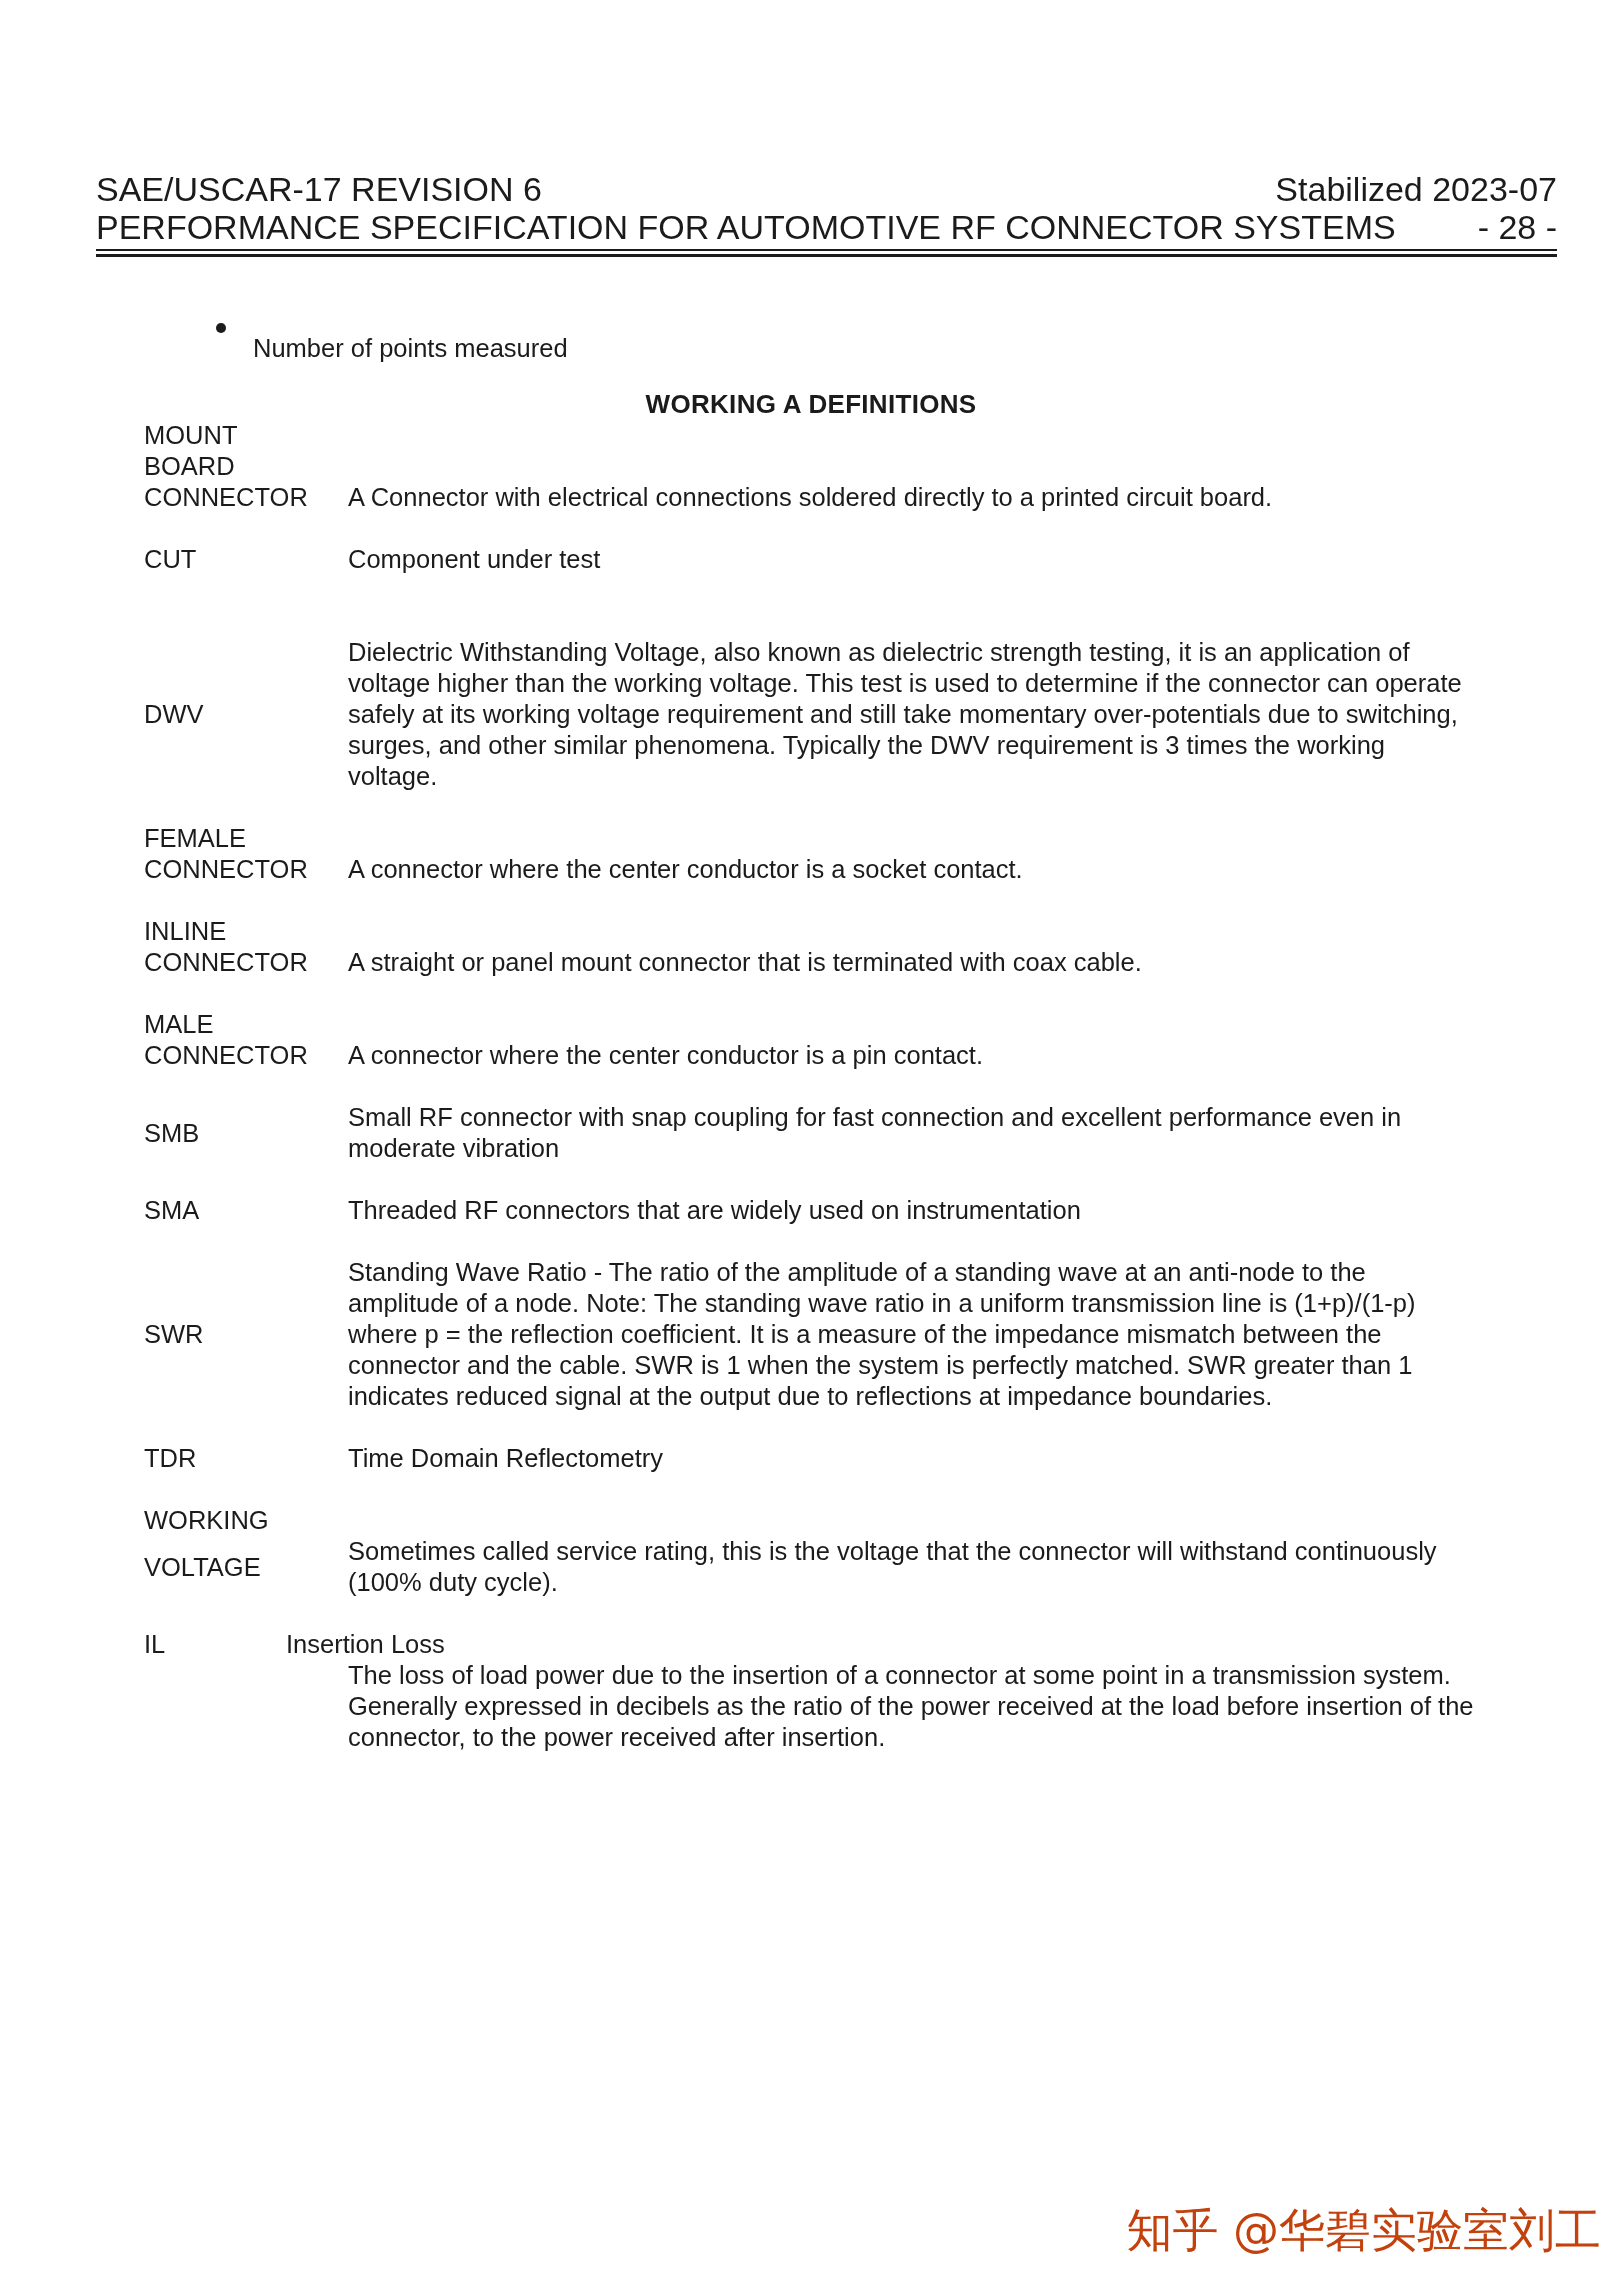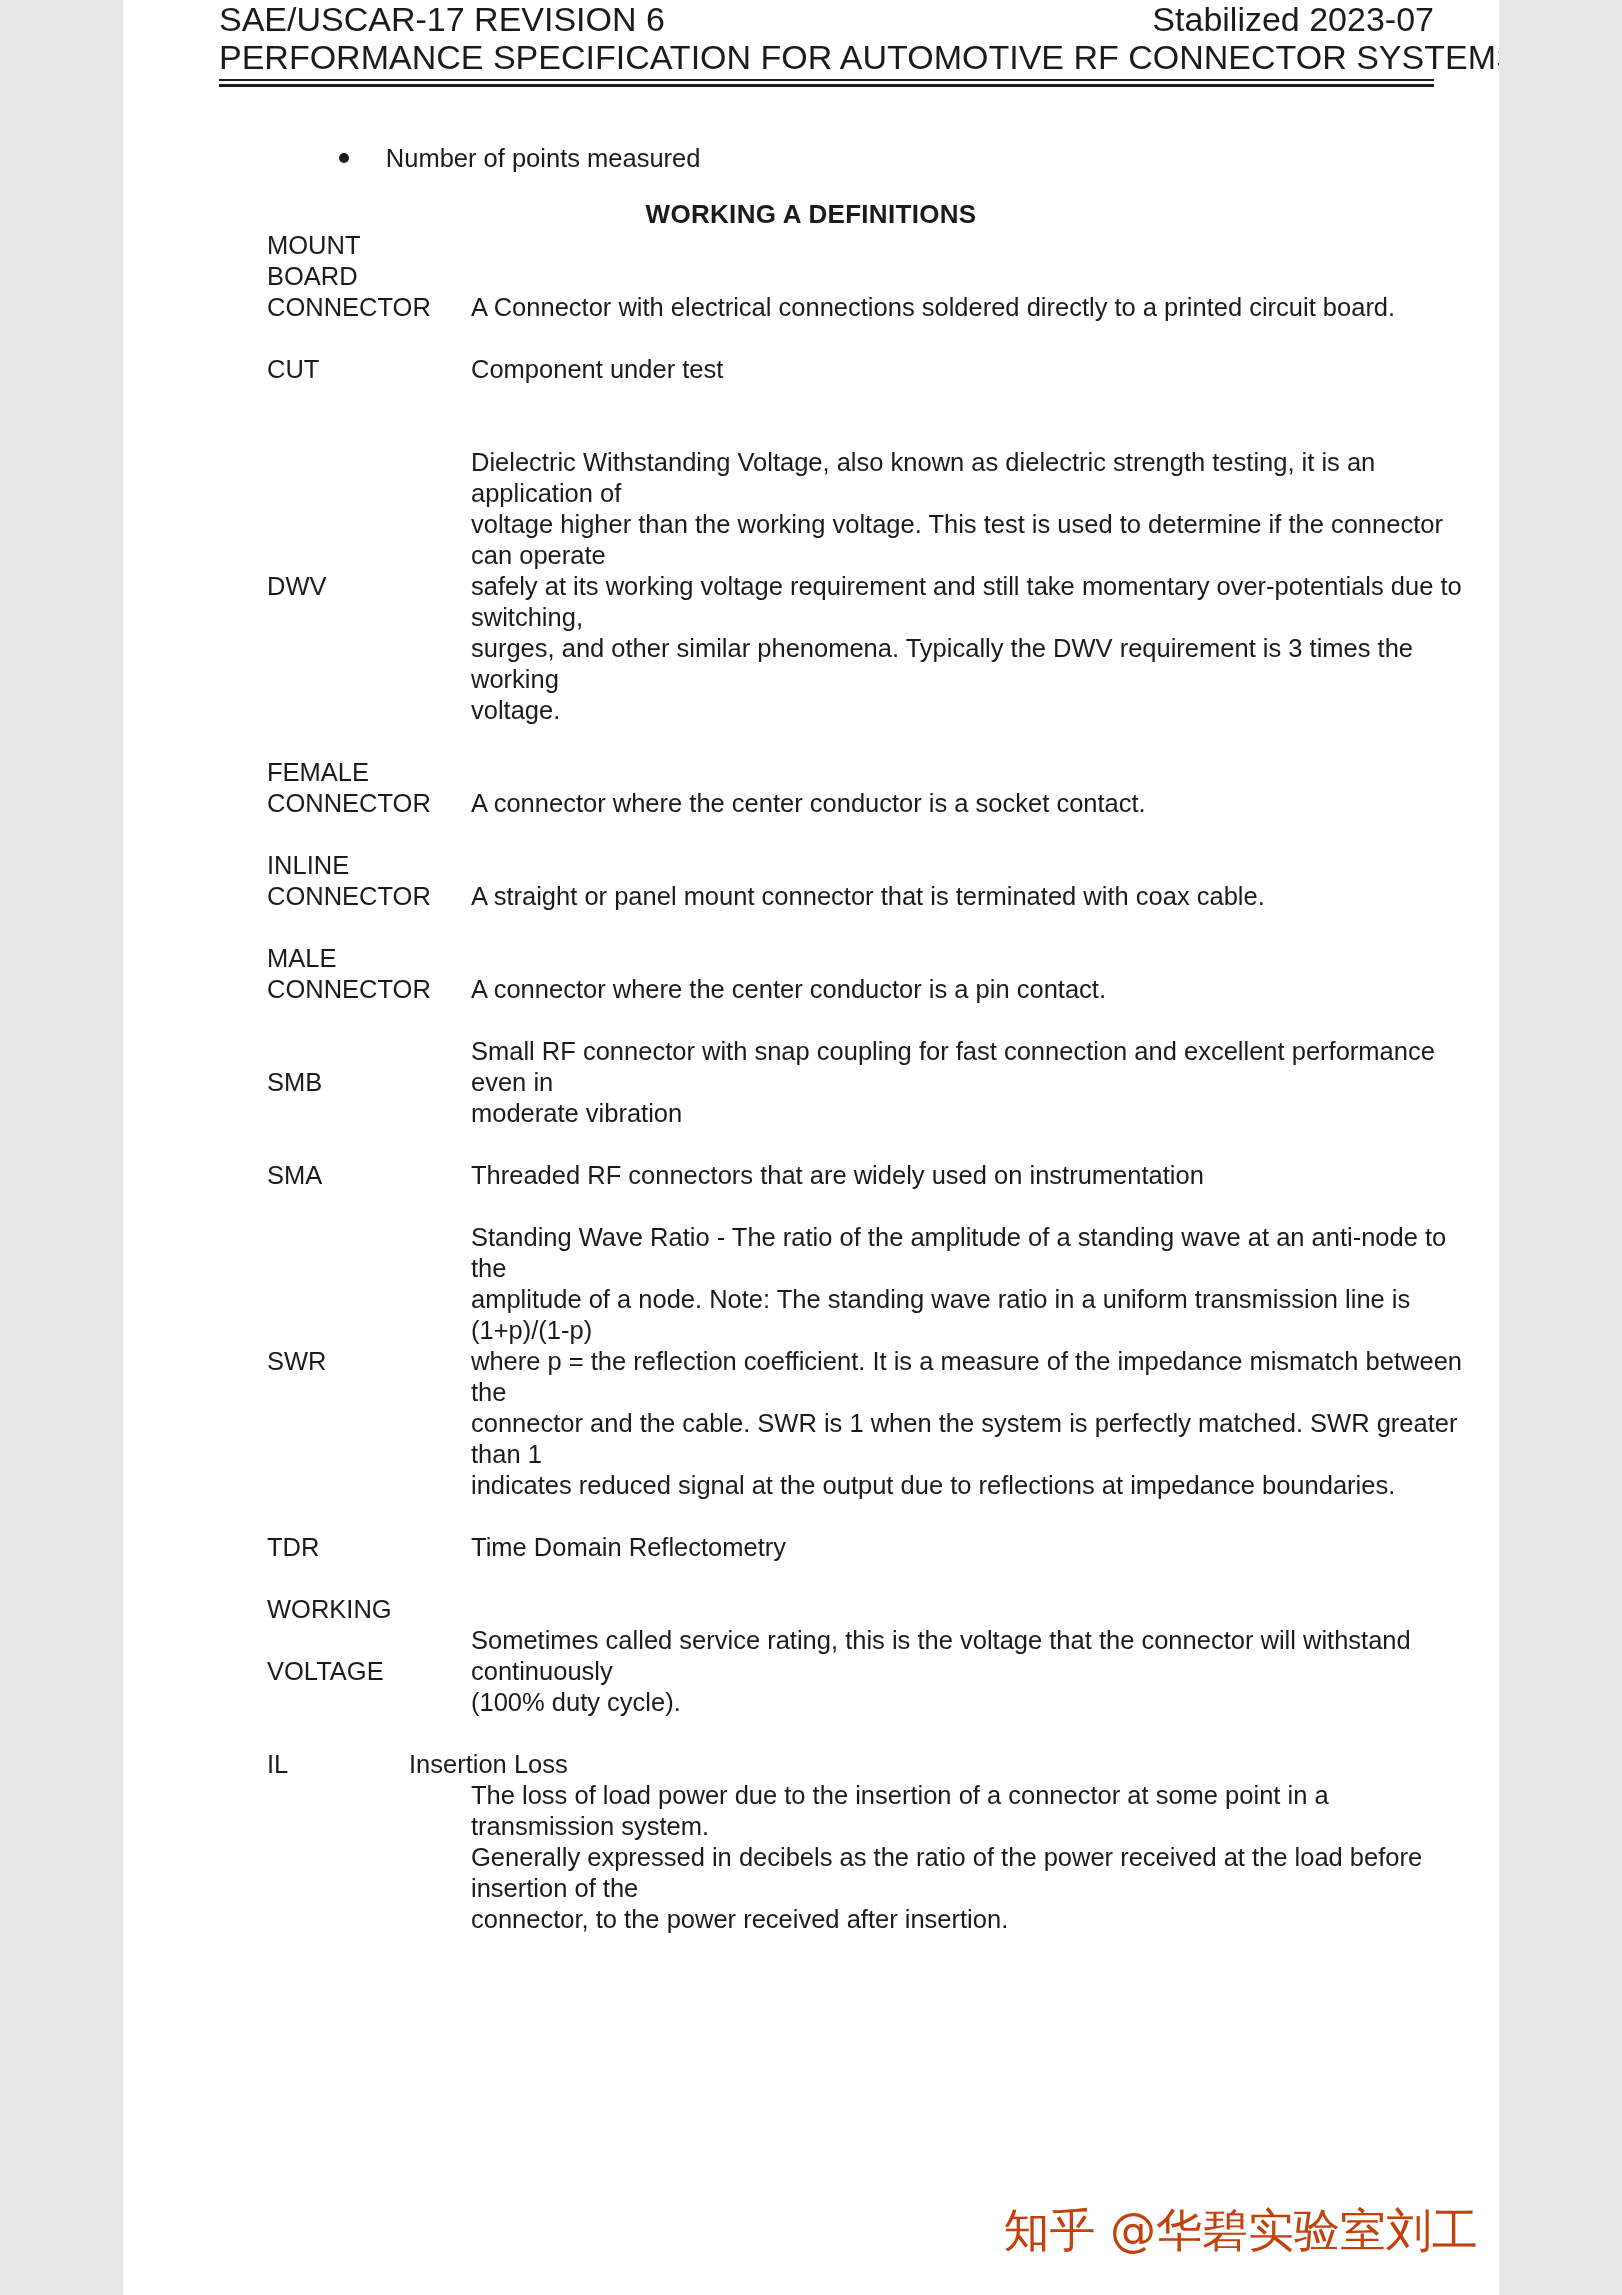--- a/index.html
+++ b/index.html
@@ -1,25 +1,26 @@
 <!DOCTYPE html>
 <html style="font-size:10.5px"><head>
 <meta charset="utf-8">
 <style>
   html, body { margin: 0; padding: 0; background: #e8e8e8; }
   .page {
     position: relative;
-    width: 1376px;
+    width: 1622px;
     height: 2295px;
     margin: 0 auto;
     background: #ffffff;
     font-family: "Liberation Sans", sans-serif;
     color: #1b1b1b;
     overflow: hidden;
     box-sizing: border-box;
+    padding-top: 170px;
   }
 
   
   .doc-header {
     margin: 0 65px 0 96px;
     border-bottom: 3.3px solid #1b1b1b;
     padding-bottom: 3.9px;
   }
   .doc-header .hline {
     display: flex;
@@ -35,20 +36,21 @@
   }
 
   
   .bullet-row {
     margin-top: 56px;
     padding-left: 216px;
     display: flex;
     align-items: flex-start;
     font-size: 25.5px;
     line-height: 31px;
+    flex-direction: column;
   }
   .bullet-dot {
     width: 9.8px; height: 9.8px;
     border-radius: 50%;
     background: #1b1b1b;
     margin-top: 9.8px;
     flex: 0 0 auto;
   }
   .bullet-text { margin-left: 37px; }
 

